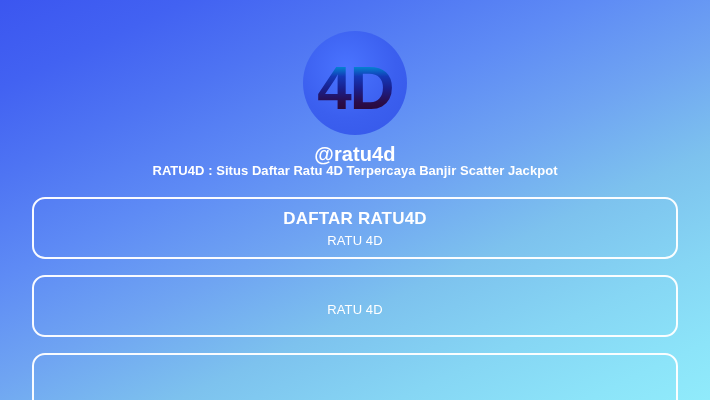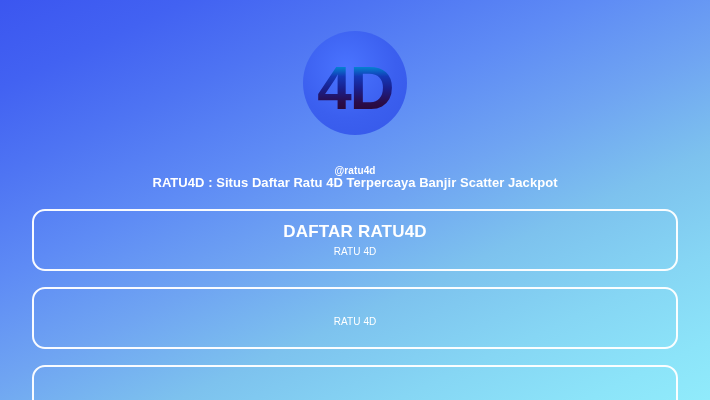--- a/index.html
+++ b/index.html
@@ -61,22 +61,22 @@
     display: flex;
     align-items: center;
     justify-content: center;
     overflow: hidden;
   }
 
   .avatar svg { display: block; }
 
   
   .handle {
-    margin-top: 31px;
-    font-size: 10px;
+    margin-top: 9px;
+    font-size: 20px;
     font-weight: 600;
     color: #FFFFFF;
     letter-spacing: 0.1px;
     line-height: 1;
   }
 
   .tagline {
     font-size: 13px;
     font-weight: 600;
     color: #FFFFFF;
@@ -112,21 +112,21 @@
   .link-title {
     font-size: 17px;
     font-weight: 600;
     color: #FFFFFF;
     letter-spacing: 0.2px;
     line-height: 1;
   }
 
   .link-sub {
     margin-top: 7px;
-    font-size: 10px;
+    font-size: 13px;
     font-weight: 400;
     color: #FFFFFF;
     letter-spacing: 0.1px;
     line-height: 1;
   }
 </style>
 </head>
 <body>
 
 <div class="page">

